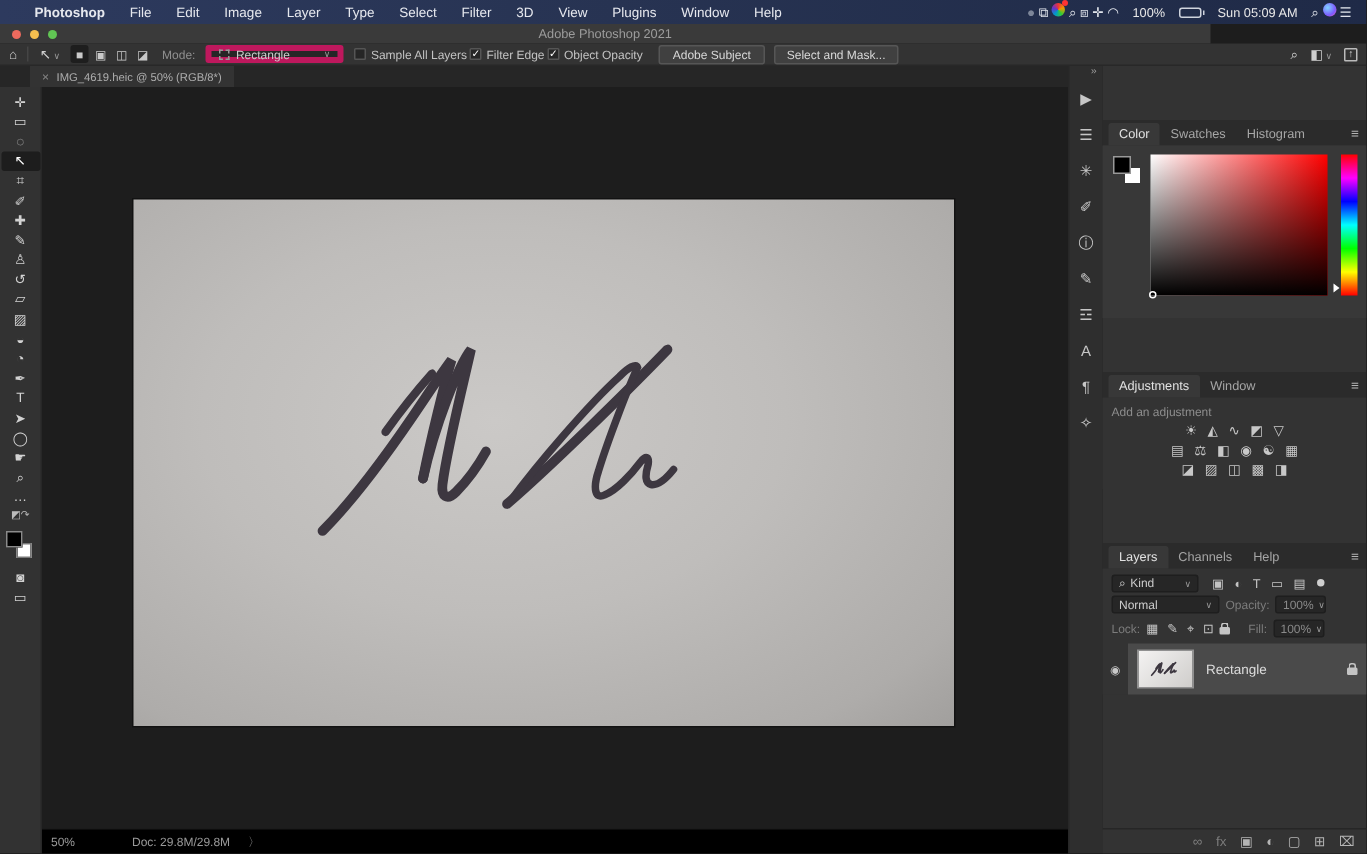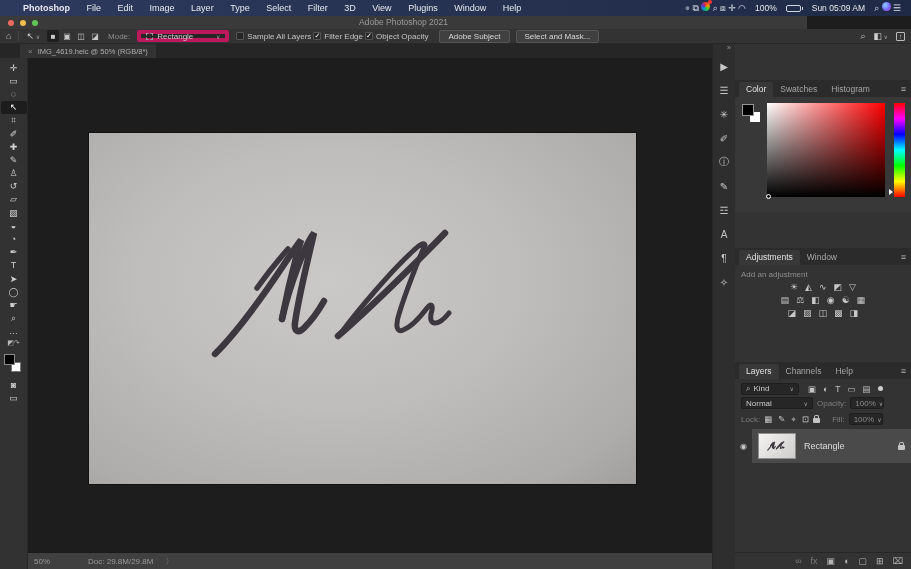--- a/index.html
+++ b/index.html
@@ -86,21 +86,21 @@
 
   
   #canvas { position:absolute; left:28px; top:58px; width:684px; height:494px; background:#1d1d1d; }
   #photo { position:absolute; left:61px; top:75px; width:547px; height:351px;
     background:radial-gradient(ellipse at 44% 42%, #cbc9c7 0%, #bfbdbb 45%, #aeacaa 85%, #a19f9d 100%);
     box-shadow:0 0 0 1px rgba(0,0,0,.35); }
   #photo svg { position:absolute; left:0; top:0; }
   .sig path { fill:none; stroke:#3d3740; stroke-linecap:round; }
 
   
-  #statusbar { position:absolute; left:28px; top:552px; width:684px; height:17px; background:#404040;
+  #statusbar { position:absolute; left:28px; top:552px; width:684px; height:17px; background:#000000;
     border-top:1px solid #1b1b1b; display:flex; align-items:center; font-size:8px; color:#9a9a9a; }
   #status-zoom { margin-left:6px; }
   #status-doc { margin-left:38px; }
   #status-chev { margin-left:12px; color:#8a8a8a; }
 
   
   #dock { position:absolute; left:712px; top:44px; width:23px; bottom:0; background:#2e2e2e;
     border-left:1px solid #272727; display:flex; flex-direction:column; align-items:center; }
   #dock-collapse { height:10px; font-size:7px; color:#9a9a9a; align-self:flex-end; padding-right:4px; }
   .dock-ic { width:23px; height:24px; display:flex; align-items:center; justify-content:center;

